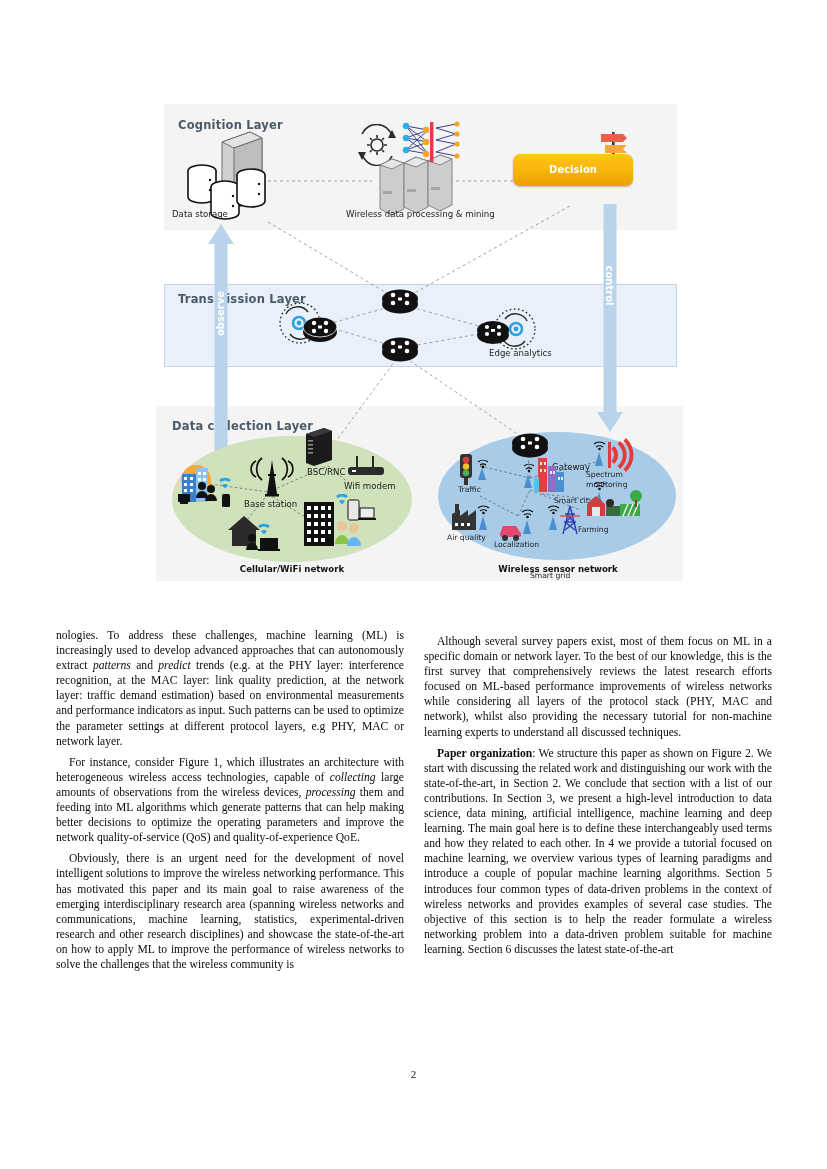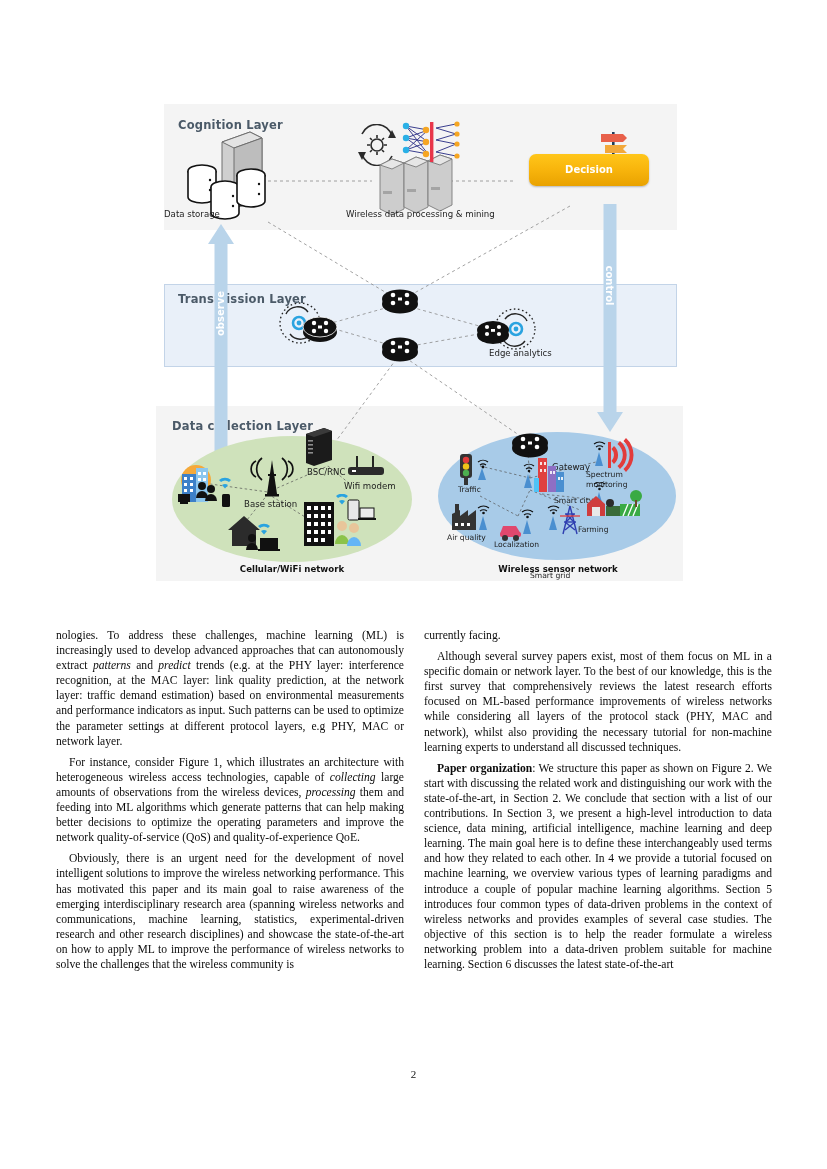--- a/index.html
+++ b/index.html
@@ -94,21 +94,20 @@
     white-space:nowrap;
   }
   .node-label.sm{font-size:7.6px;}
 
   .decision-box{
     position:absolute;
     left:363px; top:58px; width:120px; height:32px;
     border-radius:7px;
     background:linear-gradient(180deg,#ffc61a 0%,#f9b60d 45%,#e9a200 100%);
     box-shadow:0 1px 2px rgba(0,0,0,.25);
-    margin-left:16px;
   }
   .decision-box span{
     display:block;width:100%;line-height:32px;text-align:center;
     font-family:"DejaVu Sans", sans-serif;font-weight:bold;font-size:10px;color:#fff;
   }
 
   
   .ellipse{
     position:absolute;border-radius:50%;
   }
@@ -239,21 +238,21 @@
         </svg>
       </div>
       <div class="node" style="left:85px;top:72px;">
         <svg width="32" height="40" viewBox="0 0 32 40">
           <ellipse cx="16" cy="7" rx="14" ry="6" fill="#fff" stroke="#111" stroke-width="1.6"></ellipse>
           <path d="M2,7 L2,33 A14,6 0 0 0 30,33 L30,7" fill="#fff" stroke="#111" stroke-width="1.6"></path>
           <circle cx="24" cy="16" r="1.2" fill="#111"></circle>
             <circle cx="24" cy="26" r="1.2" fill="#111"></circle>
         </svg>
       </div>
-      <div class="node-label" style="left:14px;top:113px;text-align:right;">Data storage</div>
+      <div class="node-label" style="left:22px;top:113px;text-align:right;">Data storage</div>
 
       <div class="node" style="left:204px;top:28px;">
         <svg width="46" height="42" viewBox="0 0 46 42">
           <g fill="none" stroke="#2b2b2b" stroke-width="1.6">
             <path d="M8,10 A16,16 0 0 1 38,12"></path>
               <path d="M38,32 A16,16 0 0 1 8,30"></path>
           </g>
           <polygon points="38,6 42,14 34,14" fill="#2b2b2b"></polygon>
           <polygon points="8,36 4,28 12,28" fill="#2b2b2b"></polygon>
           <g fill="none" stroke="#2b2b2b" stroke-width="1.6">
@@ -717,20 +716,19 @@
     </div>
   </div>
 
 
   <div class="col col-left" id="col-left">
       <p class="">nologies. To address these challenges, machine learning (ML) is increasingly used to develop advanced approaches that can autonomously extract <em>patterns</em> and <em>predict</em> trends (e.g. at the PHY layer: interference recognition, at the MAC layer: link quality prediction, at the network layer: traffic demand estimation) based on environmental measurements and performance indicators as input. Such patterns can be used to optimize the parameter settings at different protocol layers, e.g PHY, MAC or network layer.</p>
       <p class="indent">For instance, consider Figure 1, which illustrates an architecture with heterogeneous wireless access technologies, capable of <em>collecting</em> large amounts of observations from the wireless devices, <em>processing</em> them and feeding into ML algorithms which generate patterns that can help making better decisions to optimize the operating parameters and improve the network quality-of-service (QoS) and quality-of-experience QoE.</p>
       <p class="indent">Obviously, there is an urgent need for the development of novel intelligent solutions to improve the wireless networking performance. This has motivated this paper and its main goal to raise awareness of the emerging interdisciplinary research area (spanning wireless networks and communications, machine learning, statistics, experimental-driven research and other research disciplines) and showcase the state-of-the-art on how to apply ML to improve the performance of wireless networks to solve the challenges that the wireless community is</p>
     </div>
   <div class="col col-right" id="col-right">
-      <p class="">currently facing.</p>
       <p class="indent">Although several survey papers exist, most of them focus on ML in a specific domain or network layer. To the best of our knowledge, this is the first survey that comprehensively reviews the latest research efforts focused on ML-based performance improvements of wireless networks while considering all layers of the protocol stack (PHY, MAC and network), whilst also providing the necessary tutorial for non-machine learning experts to understand all discussed techniques.</p>
       <p class="indent"><b>Paper organization</b>: We structure this paper as shown on Figure 2. We start with discussing the related work and distinguishing our work with the state-of-the-art, in Section 2. We conclude that section with a list of our contributions. In Section 3, we present a high-level introduction to data science, data mining, artificial intelligence, machine learning and deep learning. The main goal here is to define these interchangeably used terms and how they related to each other. In 4 we provide a tutorial focused on machine learning, we overview various types of learning paradigms and introduce a couple of popular machine learning algorithms. Section 5 introduces four common types of data-driven problems in the context of wireless networks and provides examples of several case studies. The objective of this section is to help the reader formulate a wireless networking problem into a data-driven problem suitable for machine learning. Section 6 discusses the latest state-of-the-art</p>
     </div>
 
   <div class="page-num">2</div>
 
 </div>
 
 </body></html>

